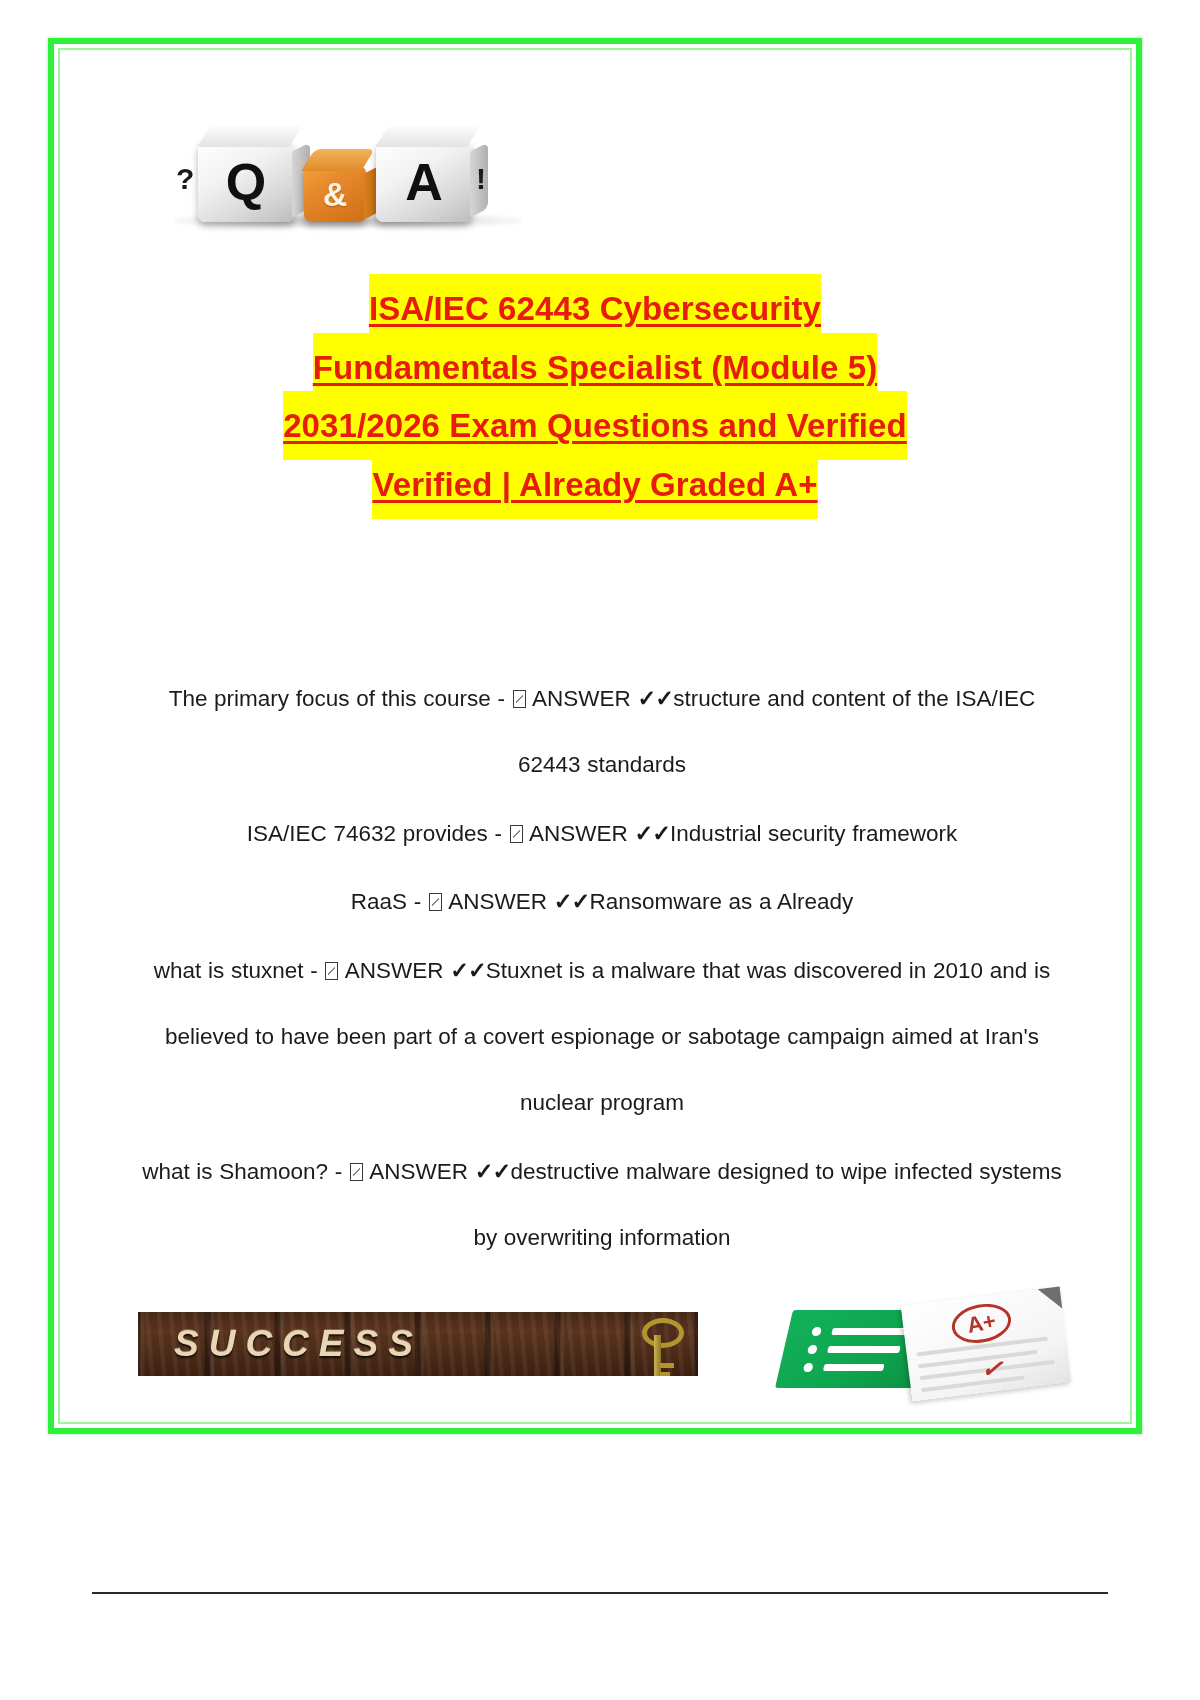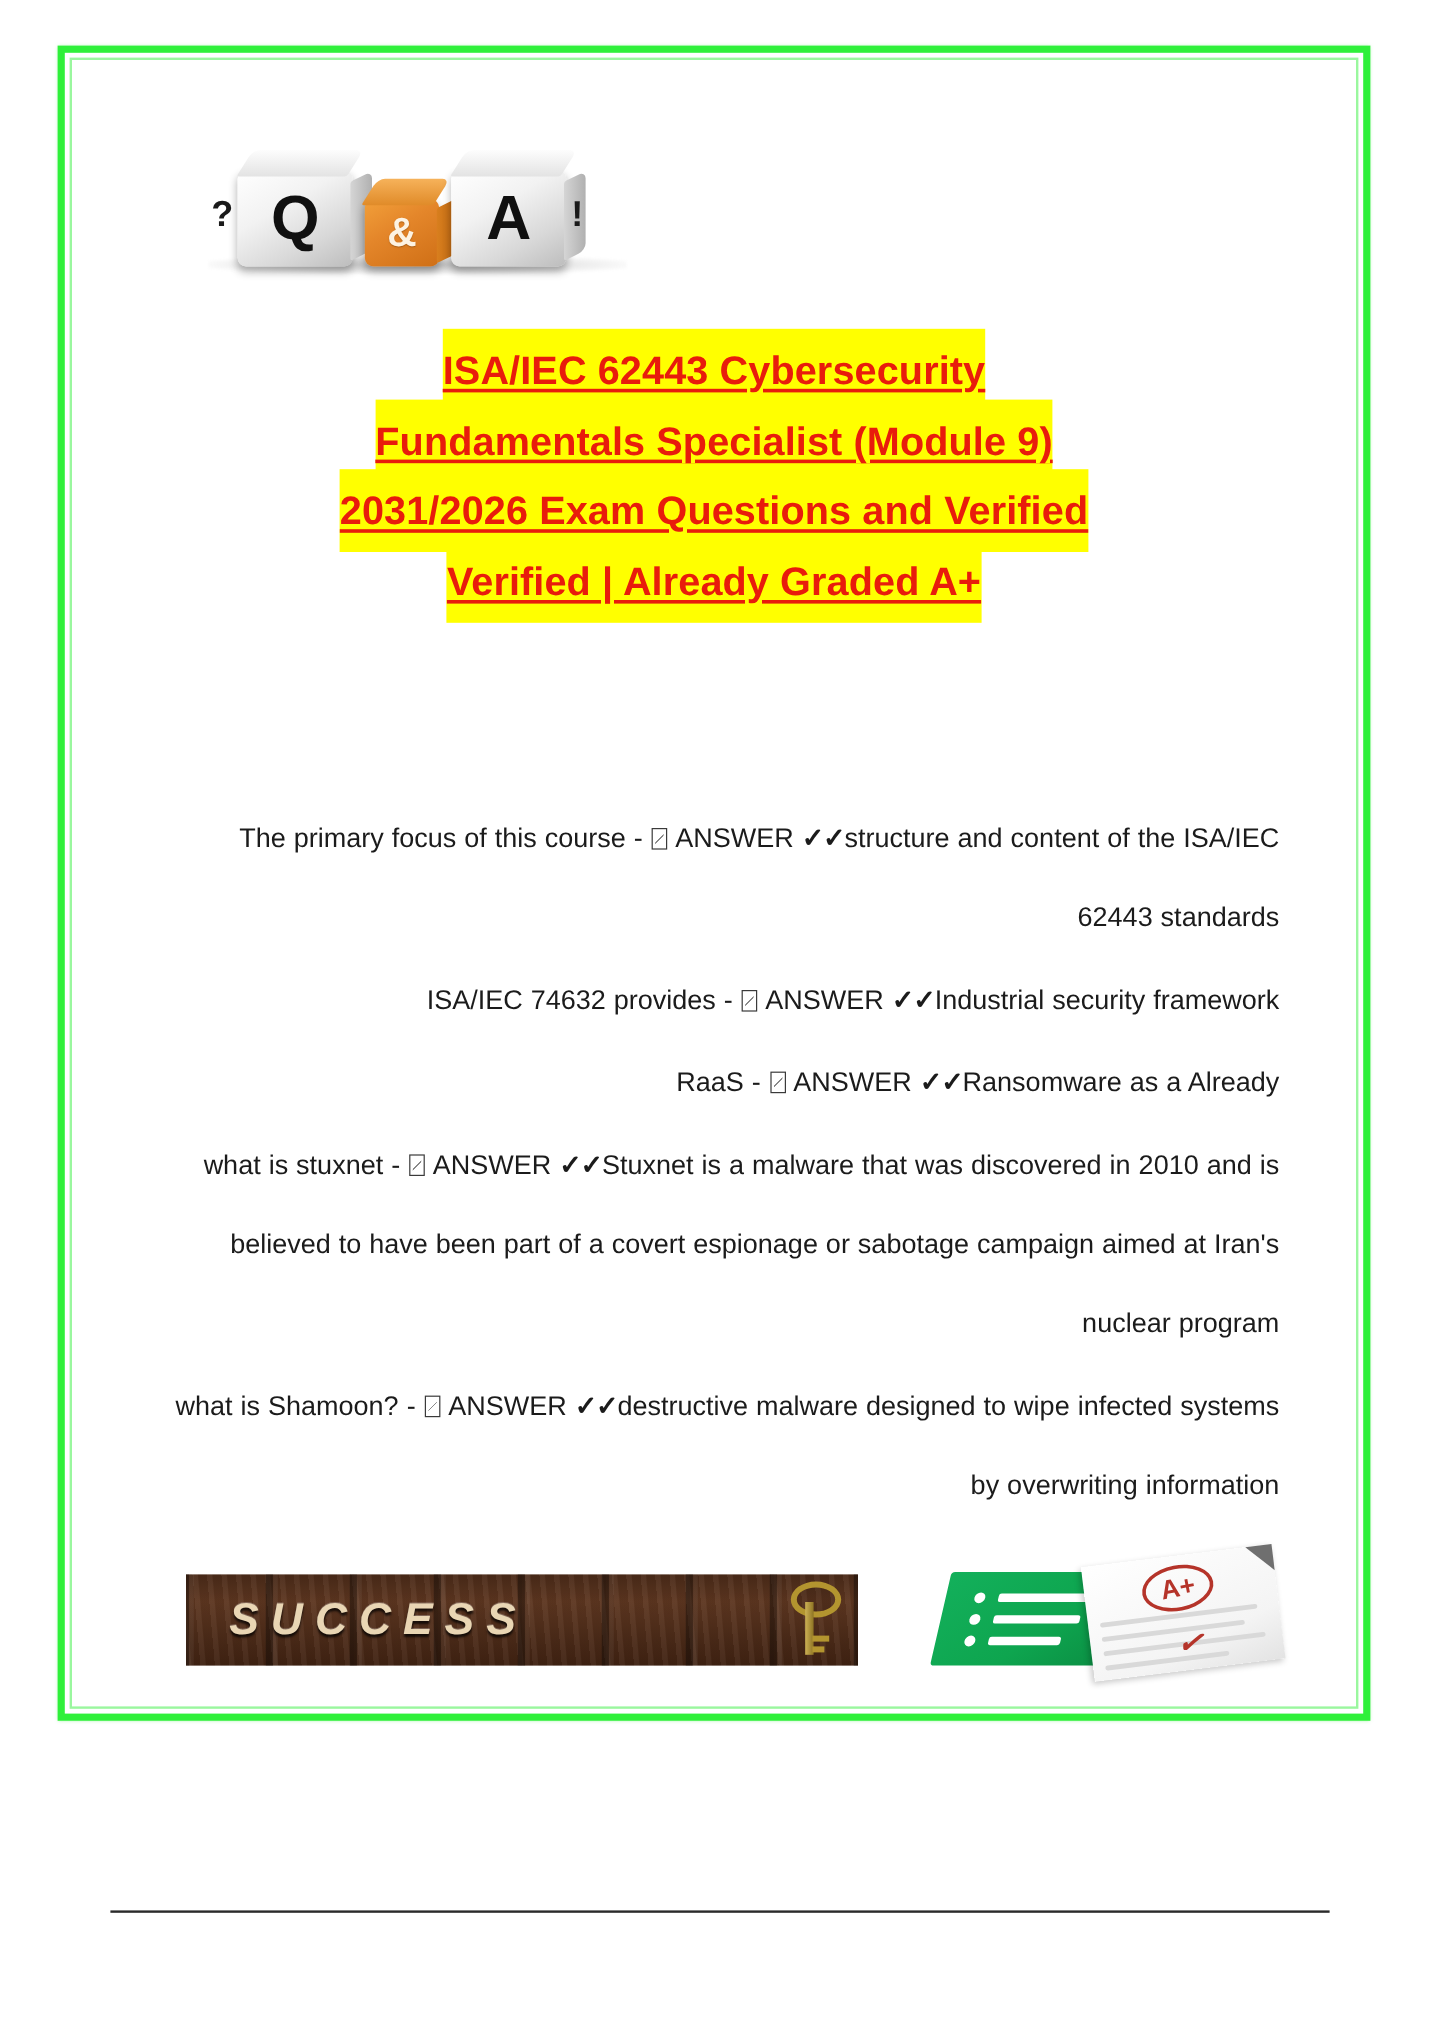--- a/index.html
+++ b/index.html
@@ -125,21 +125,21 @@
   
   .qa-body{
     position:absolute;
     left:70px; right:56px; top:608px;
     color:#1b1b1b;
   }
   .qa-item{
     font-size:22.5px;
     line-height:2.95;
     margin:0 0 2px 0;
-    text-align:right;
+    text-align:center;
     word-spacing:.4px;
   }
   .tofu{
     display:inline-block;
     width:11px;height:16px;
     border:1.3px solid #3a3a3a;
     position:relative;
     vertical-align:-2px;
     margin:0 1px;
     font-size:0;
@@ -153,22 +153,22 @@
   .ticks{ font-weight:bold; letter-spacing:-1px; }
 
   
   .bottom-row{
     position:absolute;
     left:70px; right:56px; bottom:16px;
     height:86px;
   }
   .success-img{
     position:absolute;
-    left:17px; top:0;
-    width:560px; height:76px;
+    left:0; top:0;
+    width:560px; height:64px;
     background:
       repeating-linear-gradient(90deg,
         rgba(0,0,0,.30) 0px, rgba(0,0,0,.30) 2px,
         rgba(255,255,255,.05) 3px, rgba(255,255,255,.05) 6px,
         rgba(0,0,0,0) 7px, rgba(0,0,0,0) 66px,
         rgba(0,0,0,.34) 67px, rgba(0,0,0,.34) 70px),
       repeating-linear-gradient(85deg,
         rgba(255,255,255,.045) 0px, rgba(255,255,255,.045) 4px,
         rgba(0,0,0,.05) 5px, rgba(0,0,0,.05) 12px),
       linear-gradient(180deg,#4a2a18 0%,#5d3620 30%,#3f2212 100%);
@@ -288,21 +288,21 @@
         <div class="top"></div>
         <div class="side"></div>
         <div class="face">A</div>
       </div>
 
       <span class="bang">!</span>
     </div>
 
     <div class="doc-title">
       <span class="hl">ISA/IEC 62443 Cybersecurity</span><br>
-      <span class="hl">Fundamentals Specialist (Module 9)</span><br>
+      <span class="hl">Fundamentals Specialist (Module 5)</span><br>
       <span class="hl">2031/2026 Exam Questions and Verified</span><br>
       <span class="hl">Verified | Already Graded A+</span>
     </div>
 
     <div class="qa-body">
 
       <p class="qa-item"><span>The primary focus of this course</span> <span>-</span> <span class="tofu"></span> <span>ANSWER</span> <span class="ticks">✓✓</span><span>structure and content of the ISA/IEC 62443 standards</span></p>
 
       <p class="qa-item"><span>ISA/IEC 74632 provides</span> <span>-</span> <span class="tofu"></span> <span>ANSWER</span> <span class="ticks">✓✓</span><span>Industrial security framework</span></p>
 

